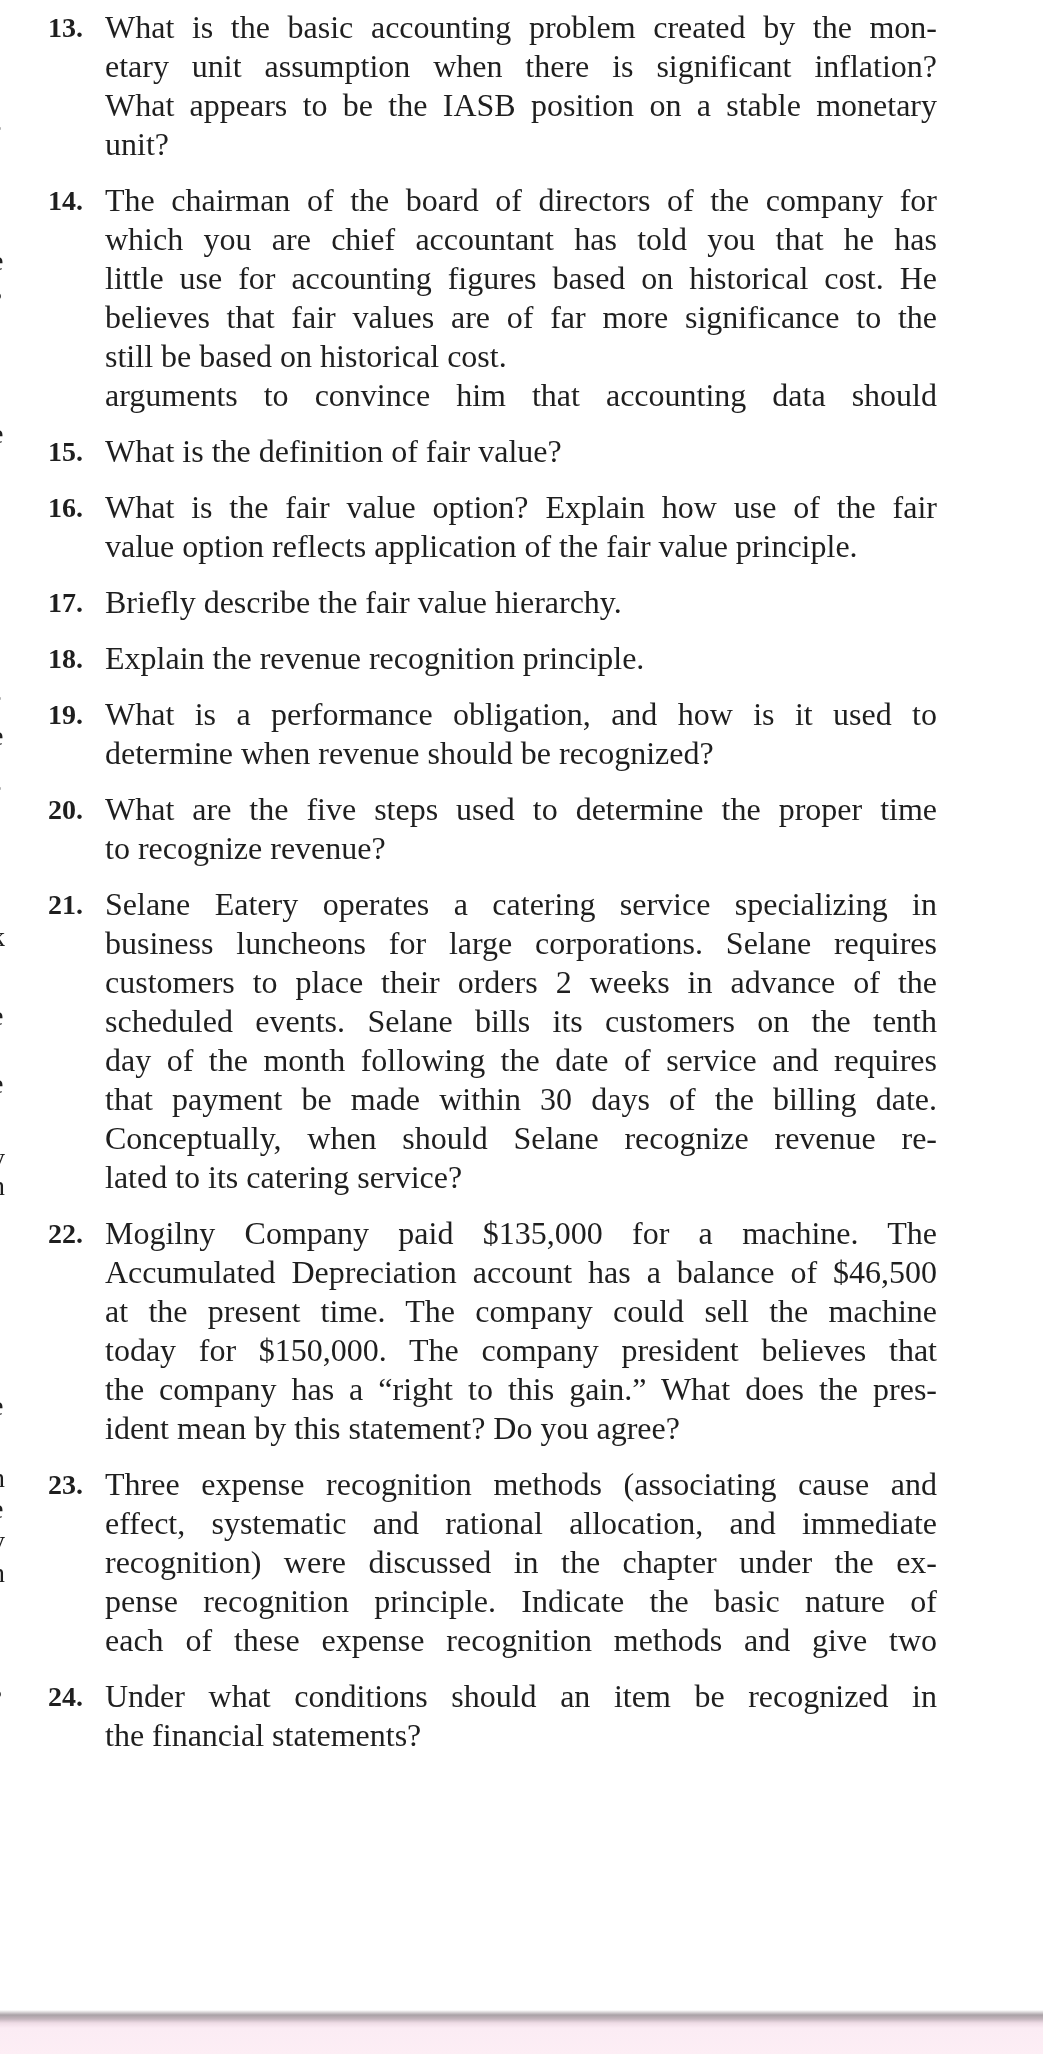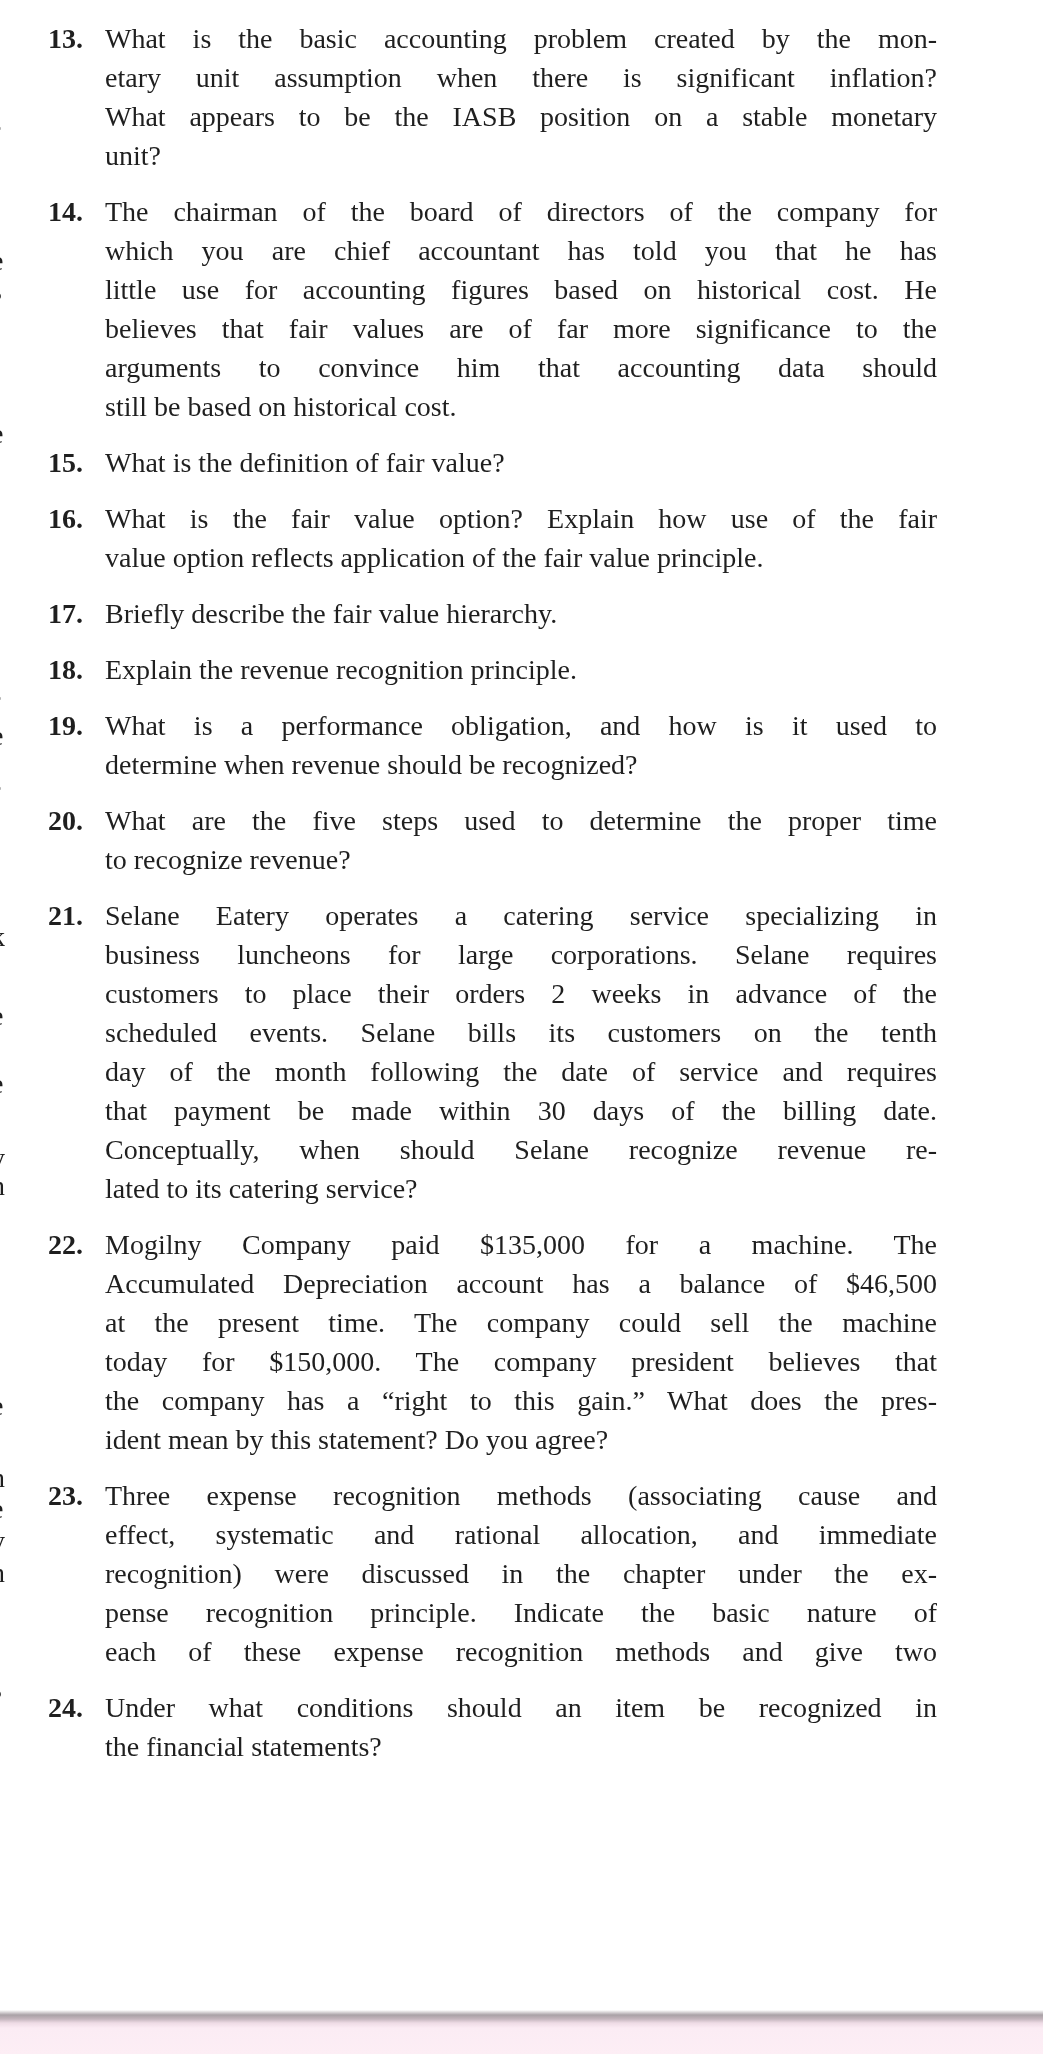--- a/index.html
+++ b/index.html
@@ -25,39 +25,38 @@
     color: #1f1f1f;
     user-select: none;
   }
   .questions {
     position: absolute;
     top: 8px;
     left: 0;
     width: 1043px;
     padding: 0 106px 0 48px;
     box-sizing: border-box;
-    margin-top: 11px;
   }
   .question {
     display: flex;
     margin-bottom: 17px;
   }
   .qnum {
     width: 57px;
     flex: 0 0 57px;
     font-weight: bold;
     font-size: 28px;
     line-height: 39px;
   }
   .qbody {
     flex: 1 1 auto;
     min-width: 0;
   }
   .qline {
-    font-size: 28px;
+    font-size: 32px;
     line-height: 39px;
     height: 39px;
     overflow: hidden;
     text-align: justify;
     text-align-last: justify;
   }
   .qline.last {
     text-align: right;
     text-align-last: left;
   }
@@ -120,22 +119,22 @@
           <div class="qline last">unit?</div>
         </div>
       </div>
       <div class="question">
         <div class="qnum">14.</div>
         <div class="qbody">
           <div class="qline">The chairman of the board of directors of the company for</div>
           <div class="qline">which you are chief accountant has told you that he has</div>
           <div class="qline">little use for accounting figures based on historical cost. He</div>
           <div class="qline">believes that fair values are of far more significance to the</div>
+          <div class="qline last">still be based on historical cost.</div>
           <div class="qline">arguments to convince him that accounting data should</div>
-          <div class="qline last">still be based on historical cost.</div>
         </div>
       </div>
       <div class="question">
         <div class="qnum">15.</div>
         <div class="qbody">
           <div class="qline last">What is the definition of fair value?</div>
         </div>
       </div>
       <div class="question">
         <div class="qnum">16.</div>

